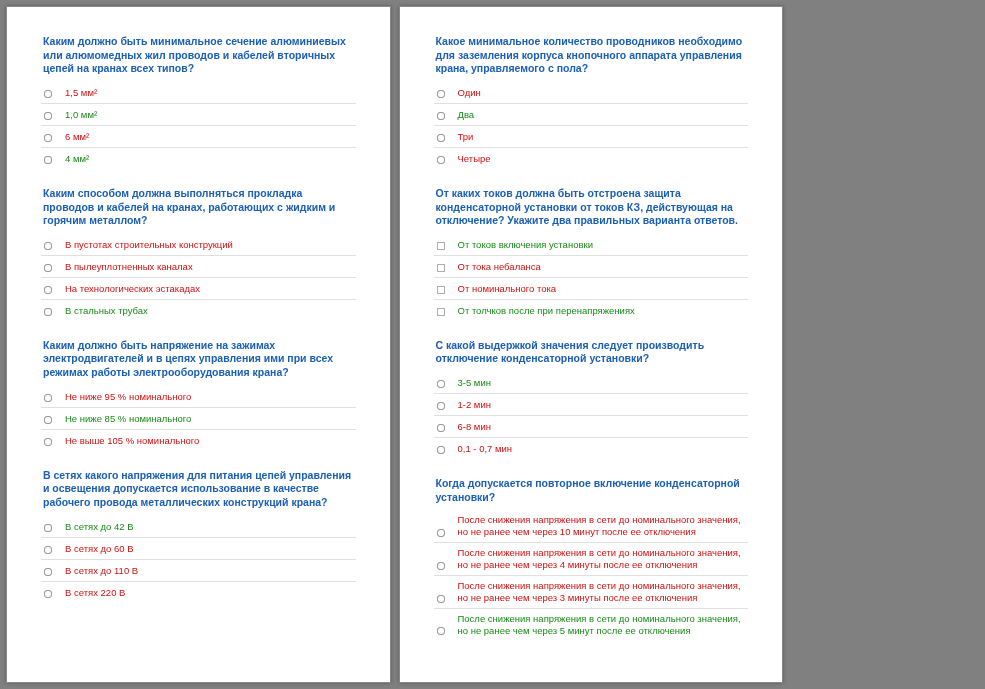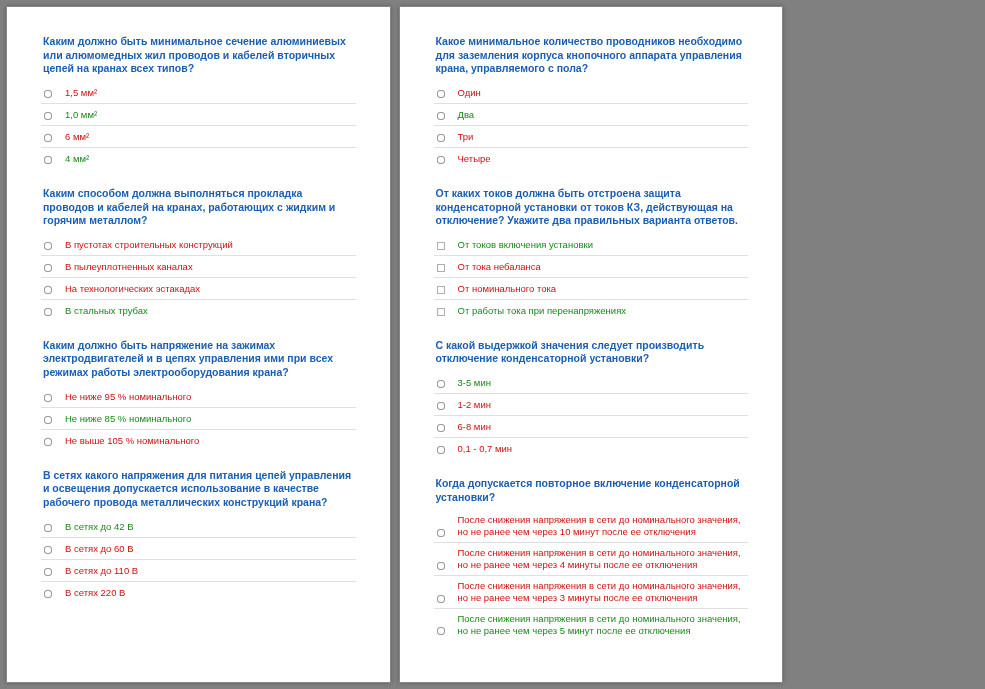--- a/index.html
+++ b/index.html
@@ -225,21 +225,21 @@
         <div class="opt-row">
           <div class="ctrl">
             <input type="checkbox" name="p1q1" style="">
           </div>
           <div class="ans wrong">От номинального тока</div>
         </div>
         <div class="opt-row">
           <div class="ctrl">
             <input type="checkbox" name="p1q1" style="">
           </div>
-          <div class="ans correct">От работы тока при перенапряжениях</div>
+          <div class="ans correct">От толчков после при перенапряжениях</div>
         </div>
       </div>
       <div class="qblock">
         <div class="question">С какой выдержкой значения следует производить отключение конденсаторной установки?</div>
         <div class="opt-row">
           <div class="ctrl">
             <input type="radio" name="p1q2" style="">
           </div>
           <div class="ans correct">3-5 мин</div>
         </div>

